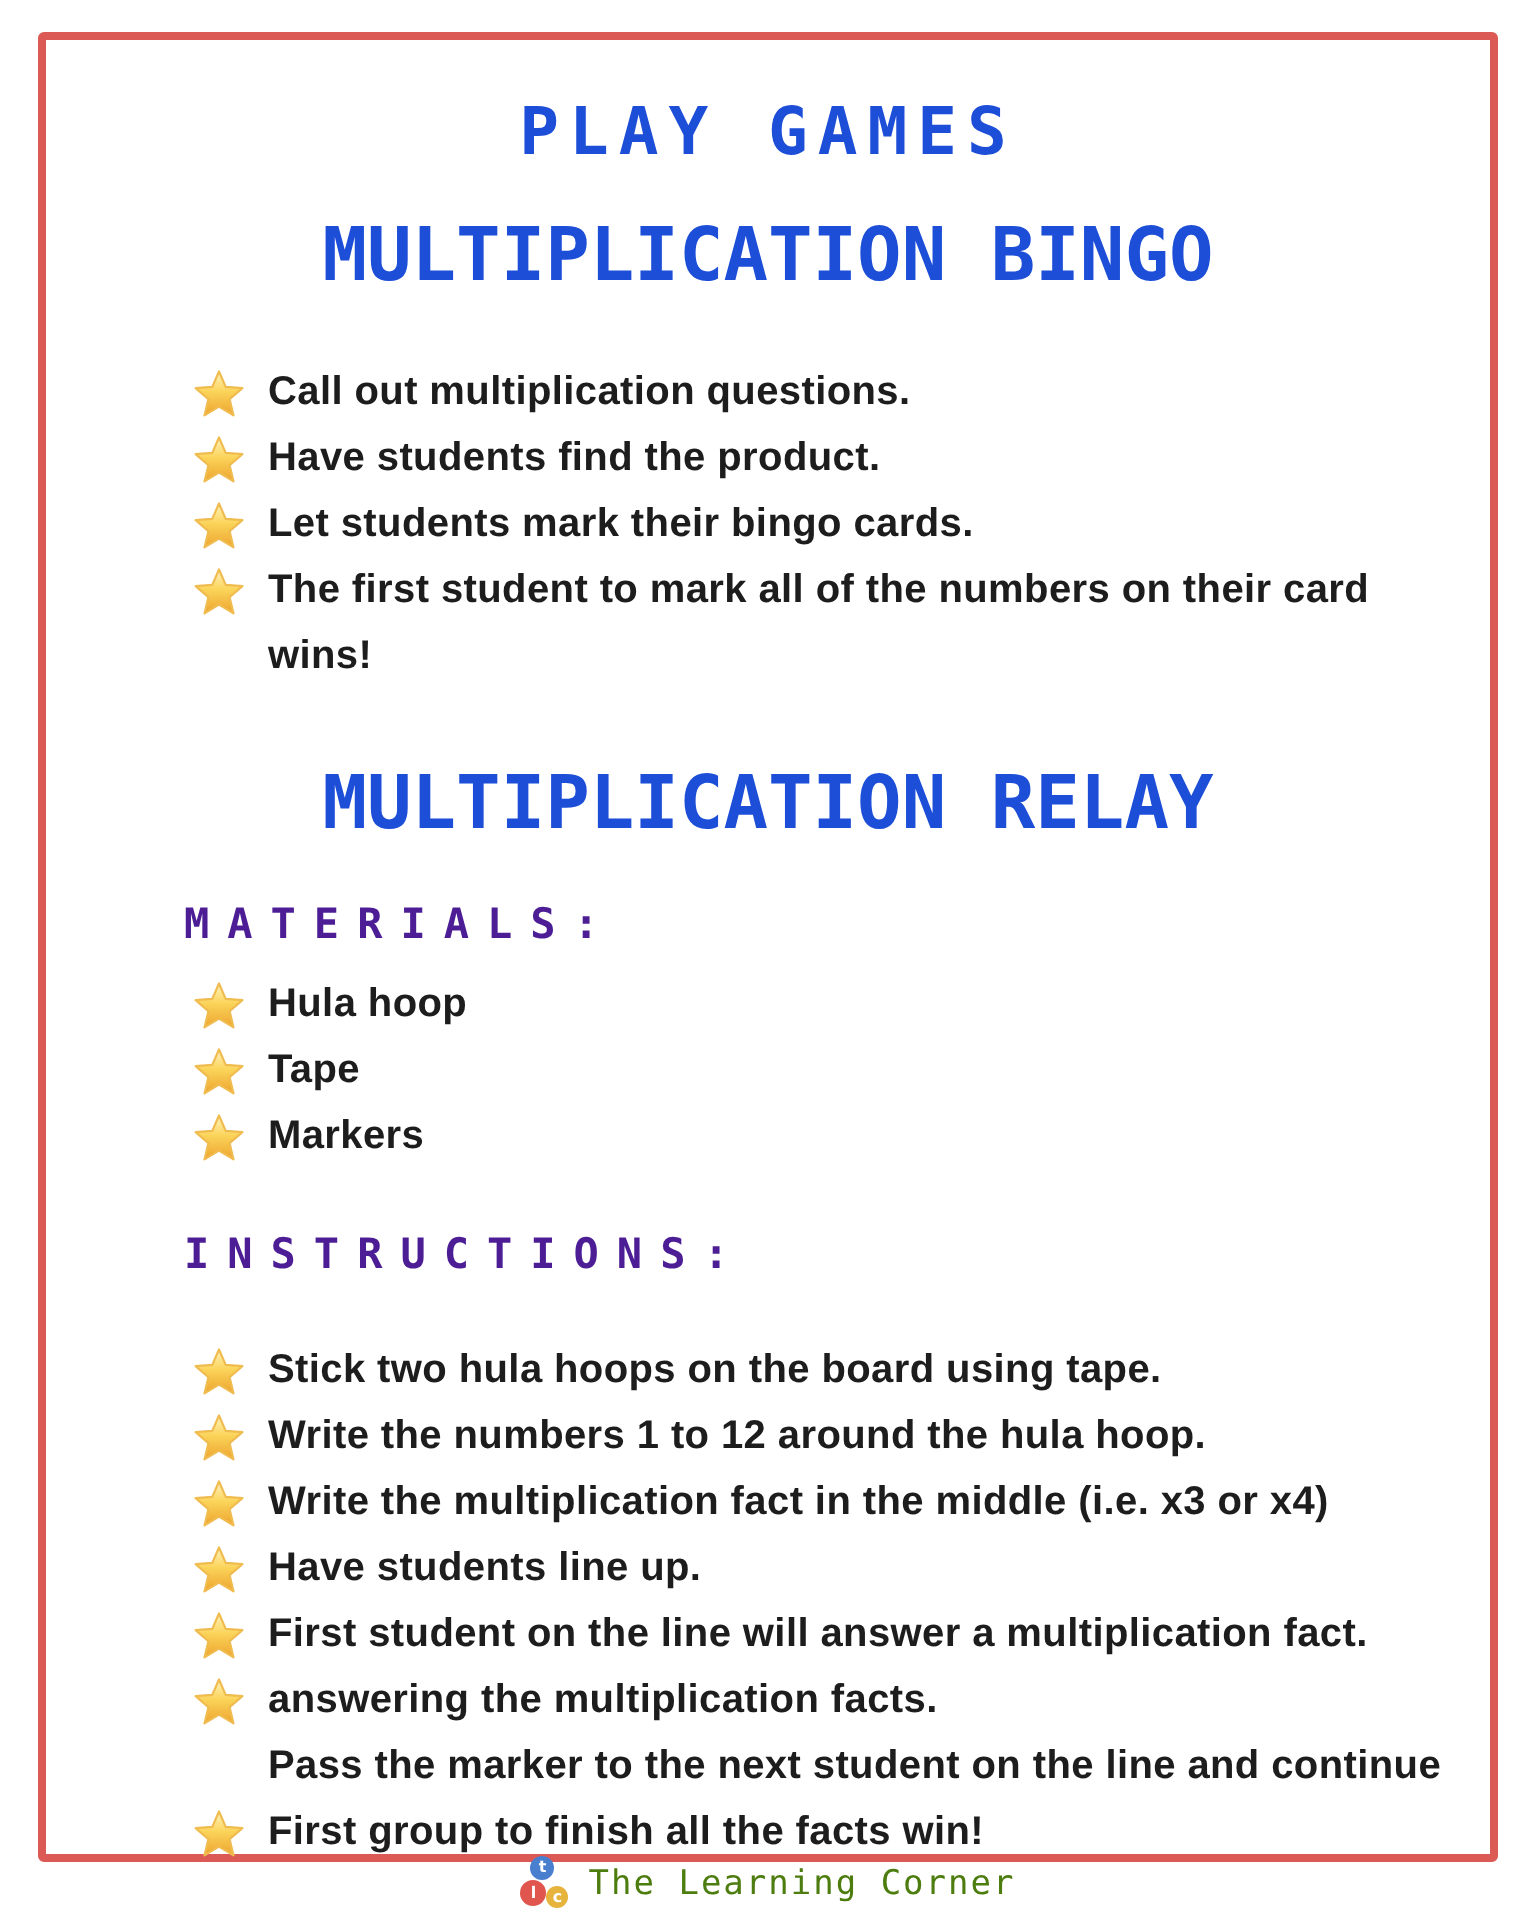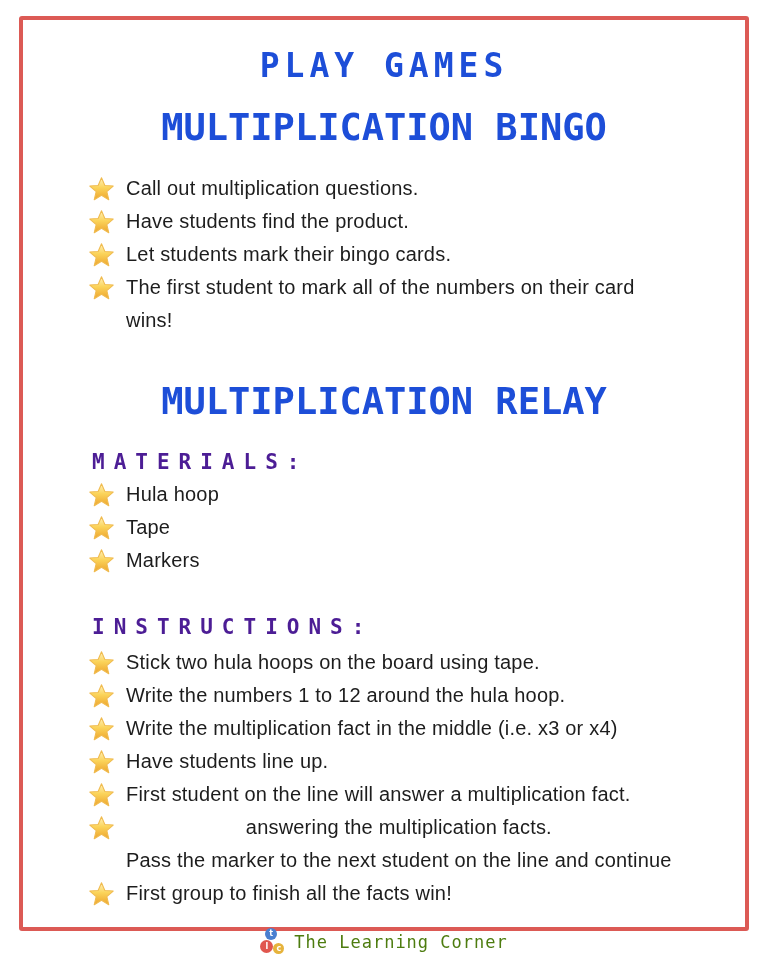--- a/index.html
+++ b/index.html
@@ -43,27 +43,28 @@
     letter-spacing: 9px;
     color: #4c1d95;
     z-index: 2;
     white-space: nowrap;
   }
   #materials-heading    { top: 450px; }
   #instructions-heading { top: 615px; }
 
   ul.star-list {
     position: absolute;
-    margin: 0; padding: 0;
+    margin: 8px; padding: 0;
     list-style: none;
     z-index: 2;
+    font-weight: bold;
   }
   #bingo-list        { left: 88px; top: 172px; }
   #materials-list    { left: 88px; top: 478px; }
-  #instructions-list { left: 88px; top: 646px; text-align: center; }
+  #instructions-list { left: 88px; top: 661px; }
 
   ul.star-list li {
     display: flex;
     align-items: flex-start;
   }
   .star {
     width: 27px; height: 26px;
     flex: 0 0 27px;
     margin-top: 4px;
     margin-right: 11px;

